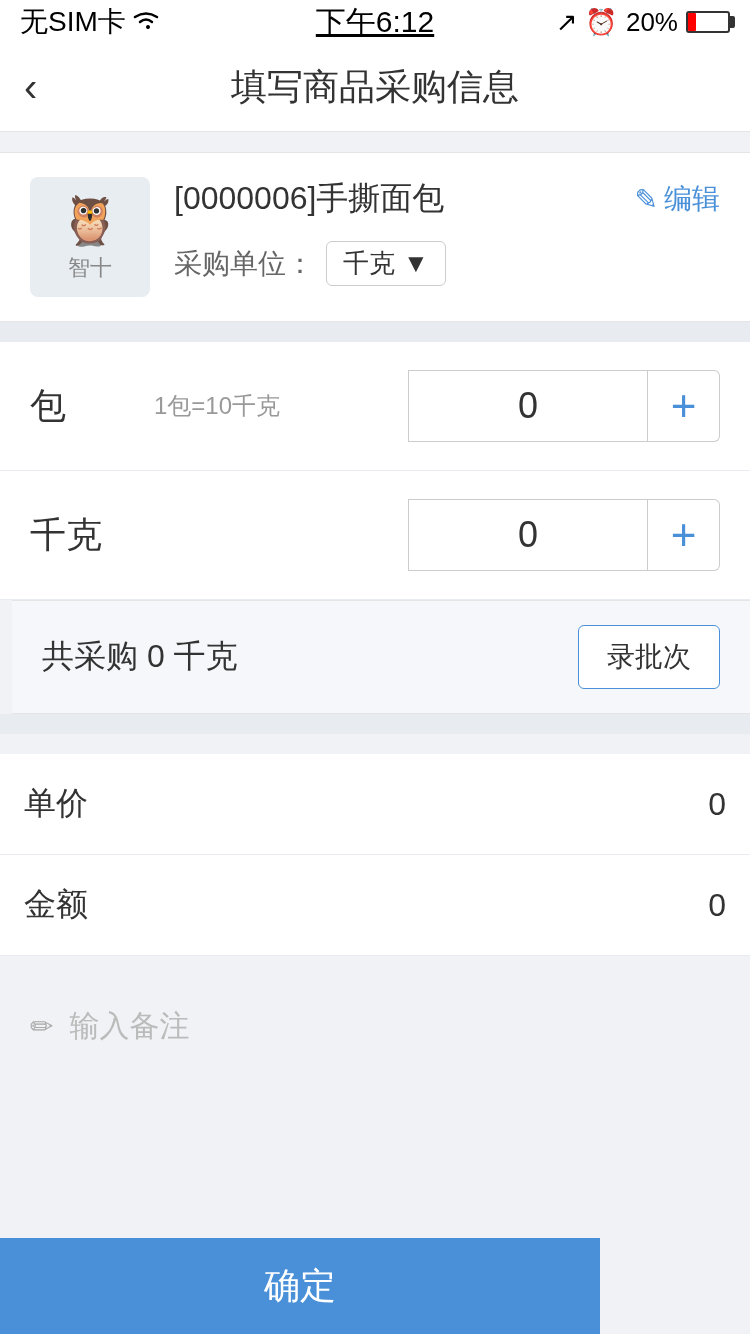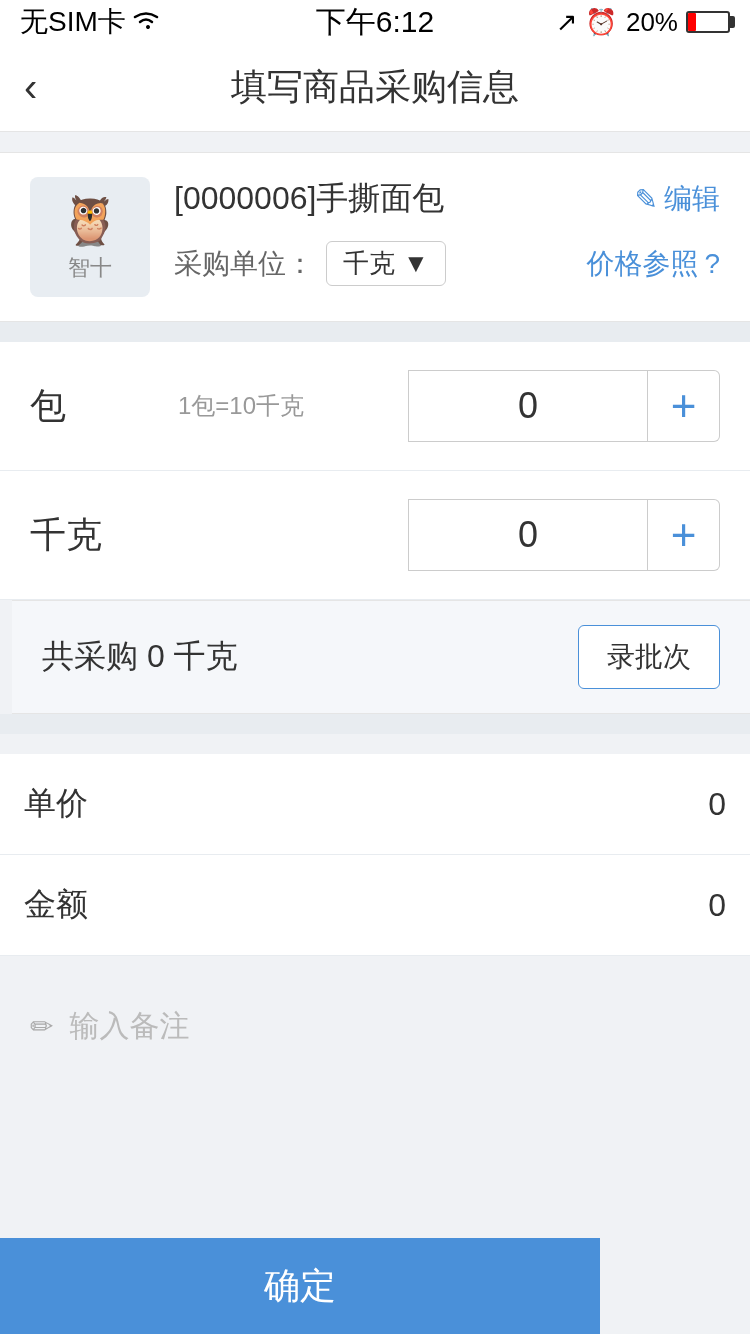--- a/index.html
+++ b/index.html
@@ -29,20 +29,21 @@
       display: flex;
       align-items: center;
       gap: 6px;
     }
     .status-bar-center {
       font-size: 30px;
       font-weight: 500;
       position: absolute;
       left: 50%;
       transform: translateX(-50%);
+      text-decoration: underline;
     }
     .status-bar-right {
       display: flex;
       align-items: center;
       gap: 8px;
       font-size: 26px;
     }
     .battery-icon {
       width: 44px;
       height: 22px;
@@ -195,21 +196,21 @@
       border-bottom: 1px solid #e8ecf0;
     }
     .quantity-label {
       font-size: 36px;
       color: #333;
       min-width: 120px;
     }
     .quantity-sublabel {
       font-size: 24px;
       color: #999;
-      margin-left: 28px;
+      margin-left: 4px;
       flex: 1;
     }
     .quantity-input-wrap {
       display: flex;
       align-items: center;
       gap: 0;
     }
     .quantity-input {
       width: 240px;
       height: 72px;
@@ -370,24 +371,20 @@
         </span>
       </div>
       <div class="product-meta-row">
         <div class="unit-row">
           <span class="unit-label">采购单位：</span>
           <div class="unit-select">
             <span>千克</span>
             <span>▼</span>
           </div>
         </div>
-        <div class="price-ref">
-          <span>价格参照</span>
-          <span>?</span>
-        </div>
       </div>
     </div>
   </div>
 
   <div class="section-divider"></div>
 
   <div class="quantity-section">
 
     <div class="quantity-row">
       <span class="quantity-label">包</span>

